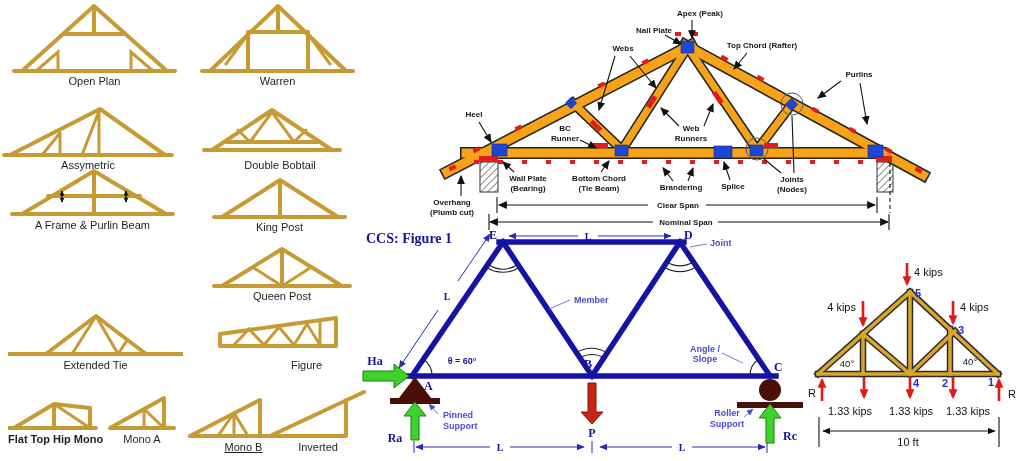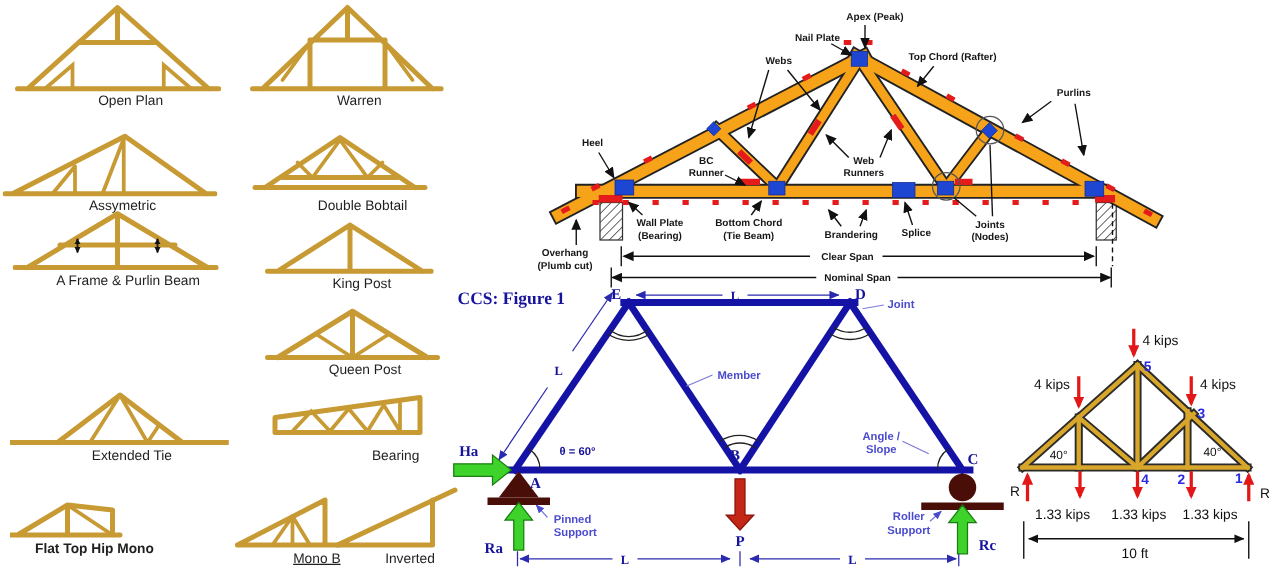--- a/index.html
+++ b/index.html
@@ -1,21 +1,21 @@
 <!DOCTYPE html>
 <html><head>
 <meta charset="utf-8">
 <style>
   html,body{margin:0;padding:0;background:#fff;}
   #canvas{position:relative;width:1024px;height:461px;background:#ffffff;overflow:hidden;
           font-family:"Liberation Sans",sans-serif;}
   figure{margin:0;position:absolute;}
   figure svg{display:block;}
   figcaption{font-size:11px;color:#1f1f1f;text-align:center;margin-top:1px;white-space:nowrap;
-             font-family:"Liberation Sans",sans-serif;margin-left:20px;}
+             font-family:"Liberation Sans",sans-serif;}
   .gold{stroke:#C79A33;fill:none;stroke-width:4;stroke-linecap:round;stroke-linejoin:round;}
   .gold-thin{stroke:#C79A33;fill:none;stroke-width:3;stroke-linecap:round;}
   .blk{stroke:#1a1a1a;fill:none;stroke-width:1.5;}
   svg.layer{position:absolute;}
   .anat-label{font-size:8px;font-weight:bold;fill:#161616;font-family:"Liberation Sans",sans-serif;}
   .ccs-label{font-size:9px;fill:#4B4BCF;font-weight:bold;font-family:"Liberation Sans",sans-serif;}
   .ccs-node{font-size:12px;font-weight:bold;fill:#15129B;font-family:"Liberation Serif",serif;}
   .ccs-dim{font-size:10px;font-weight:bold;fill:#15129B;font-family:"Liberation Serif",serif;}
   .lt-black{font-size:11px;fill:#111;font-family:"Liberation Sans",sans-serif;}
   .lt-node{font-size:11px;font-weight:bold;fill:#2A2AE0;font-family:"Liberation Sans",sans-serif;}
@@ -127,35 +127,46 @@
 
   <figure style="left:216px;top:316px;">
     <svg width="125" height="42" viewBox="0 0 125 42">
       <g class="gold">
           <path d="M4,18 L120,2 L120,30 L4,30 Z"></path>
         </g>
       <g class="gold-thin">
           <path d="M18,29 L33,13 L48,29 L63,11 L78,29 L91,8 L104,29 M104,28 L104,6"></path>
         </g>
     </svg>
-    <figcaption style="transform:translateX(28px);">Bearing</figcaption>
+    <figcaption style="transform:translateX(28px);">Figure</figcaption>
   </figure>
 
   <figure style="left:8px;top:388px;font-weight:bold;">
     <svg width="92" height="44" viewBox="0 0 92 44">
       <g class="gold">
           <path d="M0,40 L88,40 M6,40 L46,16 L82,20 L82,40 M46,16 L46,40"></path>
         </g>
       <g class="gold-thin">
           <path d="M46,16 L82,40"></path>
         </g>
     </svg>
     <figcaption>Flat Top Hip Mono</figcaption>
   </figure>
 
+  <figure style="left:108px;top:390px;">
+    <svg width="68" height="42" viewBox="0 0 68 42">
+      <g class="gold">
+          <path d="M2,38 L66,38 M2,38 L56,8 L56,38"></path>
+        </g>
+      <g class="gold-thin">
+          <path d="M36,19 L36,38 M36,19 L56,38"></path>
+        </g>
+    </svg>
+    <figcaption>Mono A</figcaption>
+  </figure>
 
   <figure style="left:188px;top:392px;">
     <svg width="85" height="48" viewBox="0 0 85 48">
       <g class="gold">
           <path d="M2,44 L83,44 M2,44 L72,8 L72,44"></path>
         </g>
       <g class="gold-thin">
           <path d="M46,21 L46,44 M46,21 L30,44 M46,21 L60,44"></path>
         </g>
     </svg>

